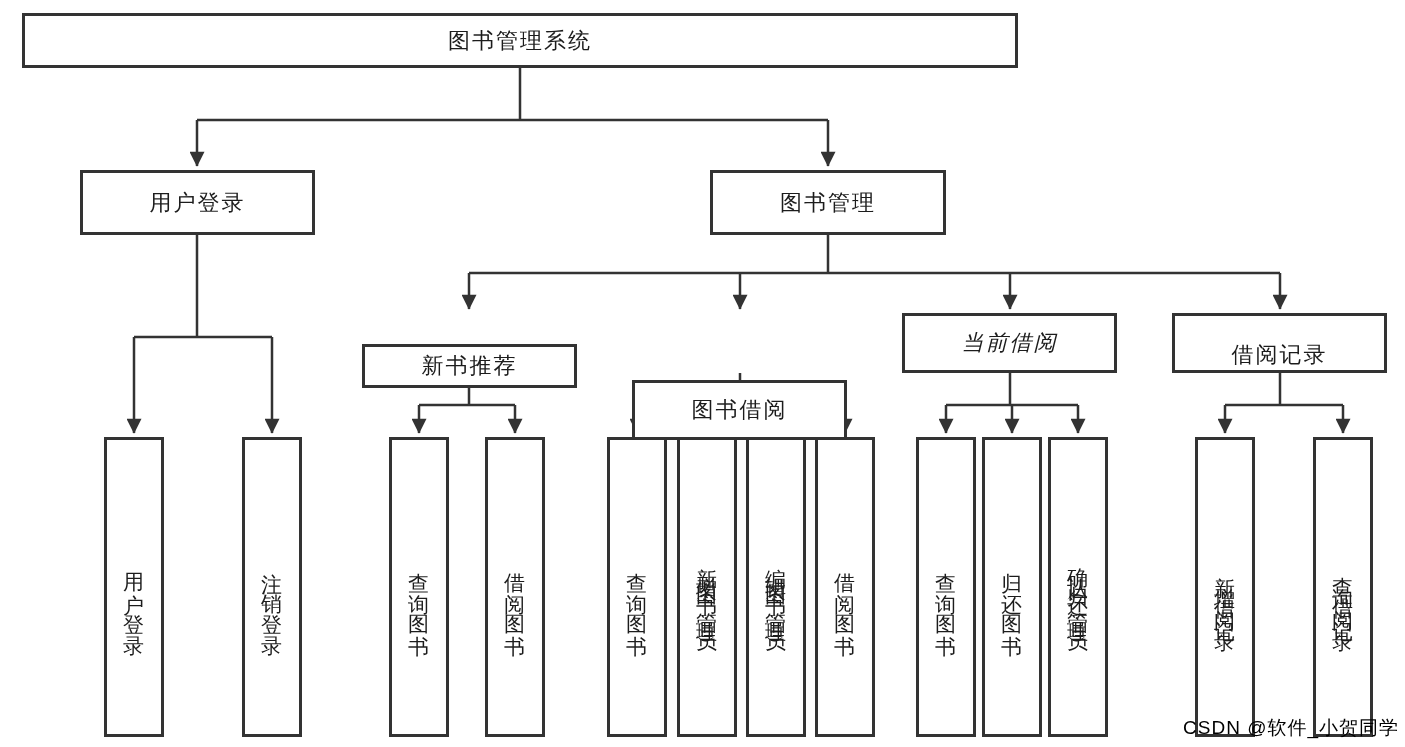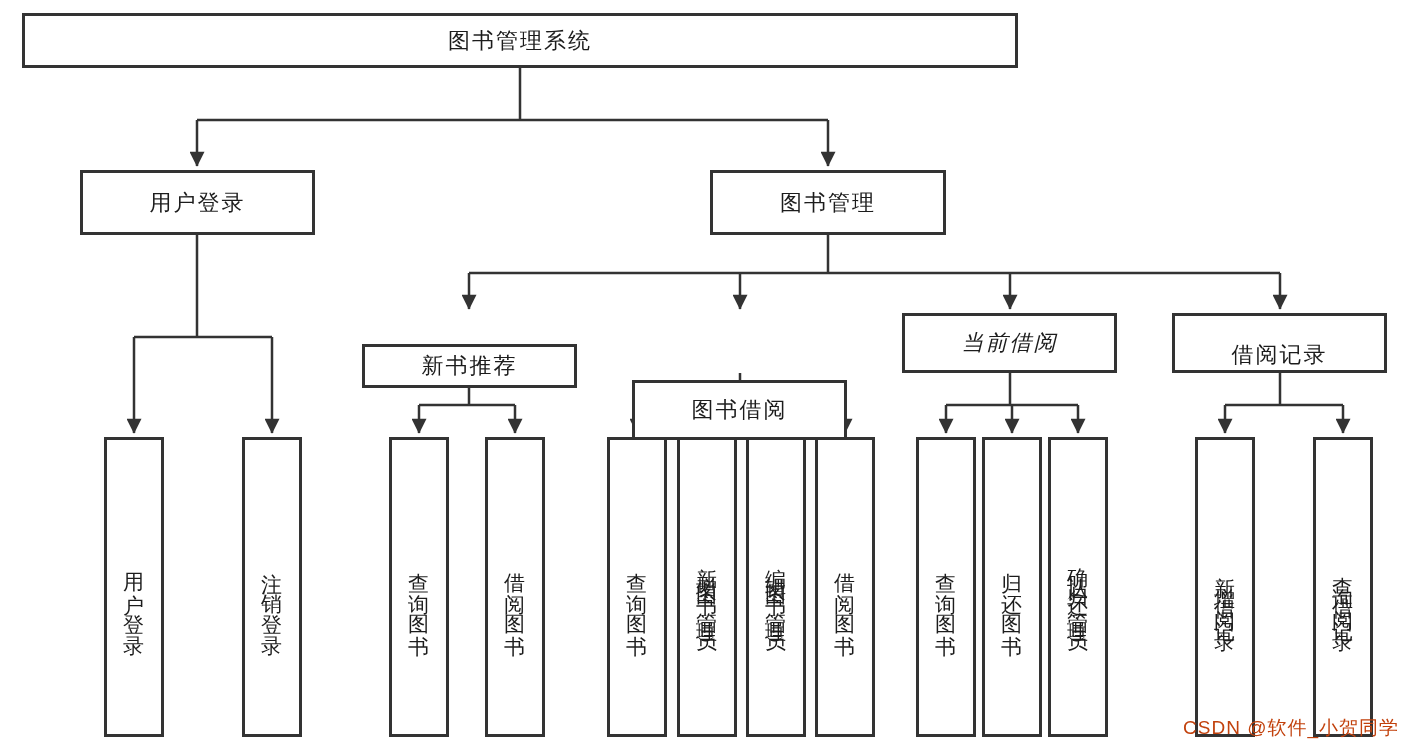--- a/index.html
+++ b/index.html
@@ -28,21 +28,21 @@
     line-height:1;
     white-space:nowrap;
   }
   .ls-short{letter-spacing:21px;margin-bottom:-21px;}
   .ls-mid{letter-spacing:11px;margin-bottom:-11px;}
   .ls-long{letter-spacing:9px;margin-bottom:-9px;}
   #watermark{
     position:absolute;
     right:6px;bottom:6px;
     font-size:19px;
-    color:#c2410c;
+    color:#000000;
     letter-spacing:1px;
     white-space:nowrap;
   }
 </style>
 </head>
 <body>
 
 <div id="stage">
 
   <svg id="wires" width="1405" height="747" viewBox="0 0 1405 747">

